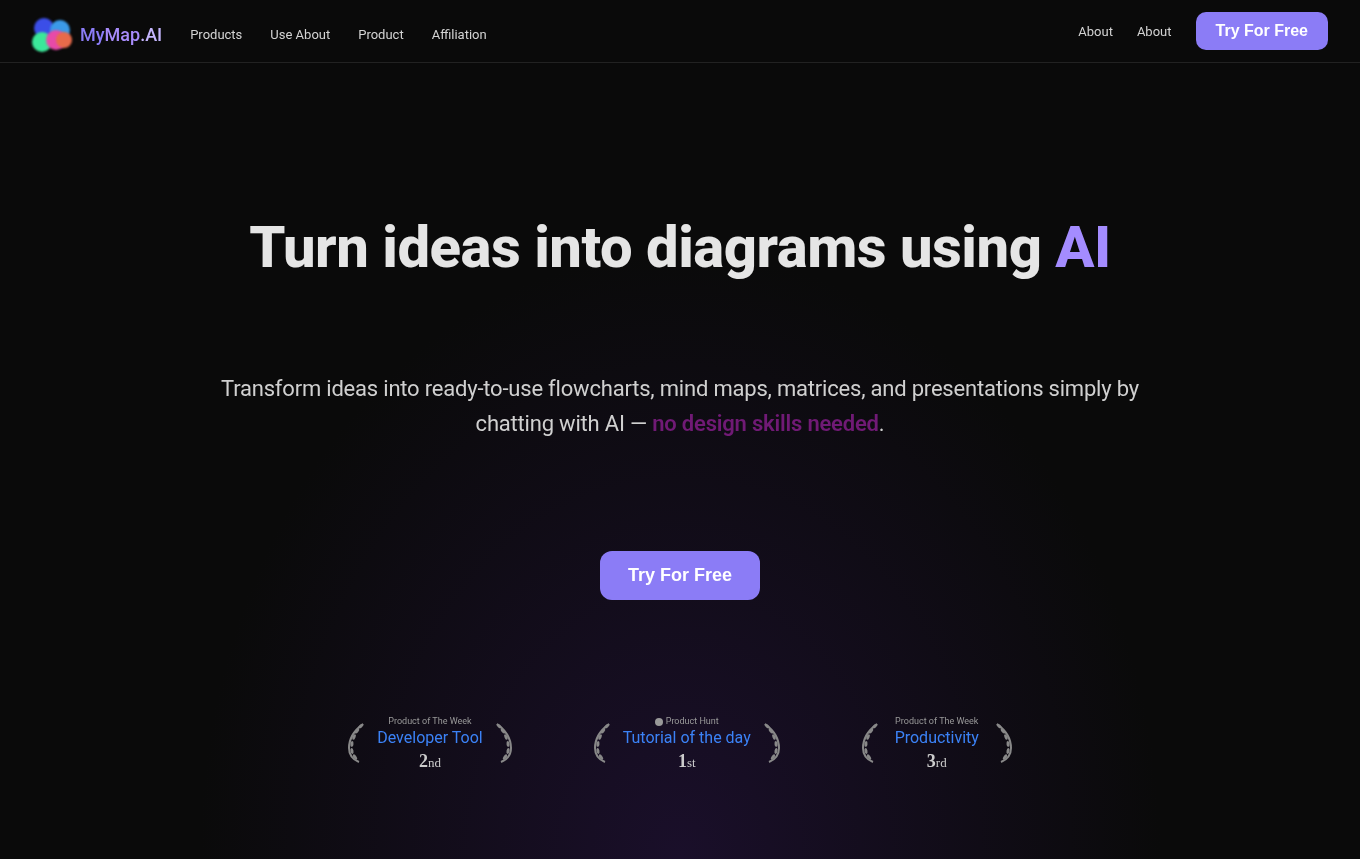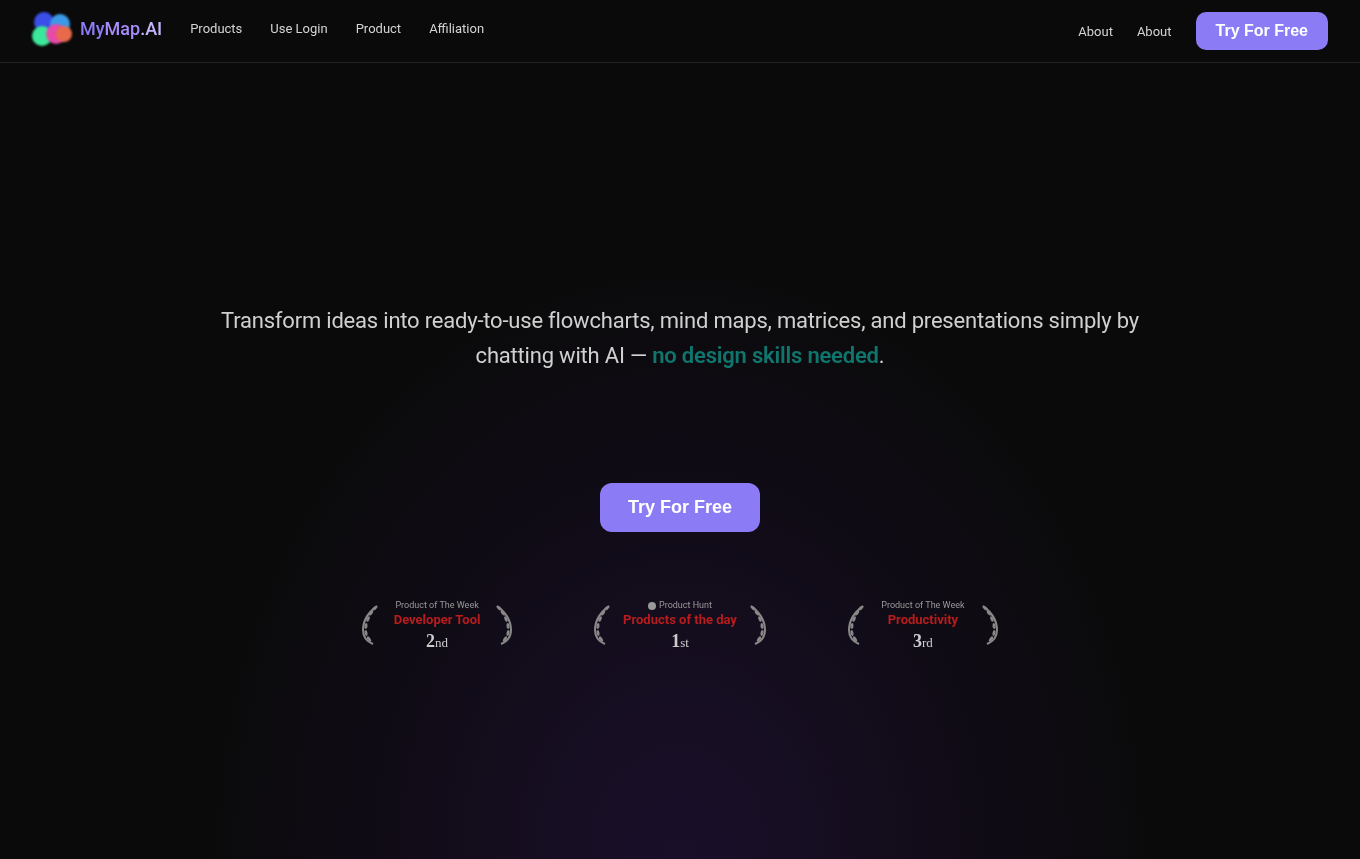--- a/index.html
+++ b/index.html
@@ -8,21 +8,21 @@
       background: radial-gradient(ellipse at 50% 100%, #1a0f2a 0%, #0a0a0a 50%);
       font-family: -apple-system, BlinkMacSystemFont, "Segoe UI", Roboto, sans-serif;
       color: #e5e5e5;
       min-height: 859px;
       width: 1360px;
       overflow: hidden;
     }
 
     .header {
       display: flex;
-      align-items: flex-start;
+      align-items: flex-end;
       justify-content: space-between;
       padding: 12px 32px;
       border-bottom: 1px solid #222;
     }
 
     .header-left {
       display: flex;
       align-items: center;
       gap: 28px;
     }
@@ -98,38 +98,38 @@
     .hero-title .accent { color: #a48cff; }
 
     .hero-sub {
       margin-top: 90px;
       font-size: 22px;
       color: #d0d0d0;
       max-width: 920px;
       line-height: 1.6;
       letter-spacing: -0.2px;
     }
-    .hero-sub .accent2 { color: #0f766e; font-weight: 600; }
+    .hero-sub .accent2 { color: #701a75; font-weight: 600; }
 
     .hero-cta {
       margin-top: 110px;
       background: #8b7cf6;
       color: #fff;
       font-weight: 700;
       font-size: 18px;
       padding: 14px 28px;
       border-radius: 12px;
       border: none;
       cursor: pointer;
     }
 
     .badges {
       display: flex;
       gap: 72px;
-      margin-top: 68px;
+      margin-top: 116px;
       justify-content: center;
     }
 
     .badge {
       display: flex;
       align-items: center;
       gap: 6px;
       color: #8b8b8b;
     }
 
@@ -145,23 +145,23 @@
       display: flex;
       flex-direction: column;
       align-items: center;
       min-width: 92px;
     }
     .badge-top {
       font-size: 9px;
       color: #999;
     }
     .badge-mid {
-      font-size: 13px;
-      font-weight: 700;
-      color: #b91c1c;
+      font-size: 16px;
+      font-weight: 400;
+      color: #3b82f6;
       margin-top: 2px;
     }
     .badge-rank {
       font-size: 18px;
       font-weight: 700;
       color: #ccc;
       margin-top: 4px;
       font-family: Georgia, serif;
       text-align: right;
     }
@@ -188,32 +188,35 @@
         <span class="logo-blob b2"></span>
         <span class="logo-blob b3"></span>
         <span class="logo-blob b4"></span>
         <span class="logo-blob b5"></span>
       </span>
       <span class="logo-text">
         <span class="p1">My</span><span class="p2">Map</span><span class="p3">.AI</span>
       </span>
     </a>
     <span class="nav-link">Products</span>
-    <span class="nav-link">Use Login</span>
+    <span class="nav-link">Use About</span>
     <span class="nav-link">Product</span>
     <span class="nav-link">Affiliation</span>
   </div>
   <div class="header-right">
     <span class="nav-link">About</span>
     <span class="nav-link">About</span>
     <button class="btn-primary">Try For Free</button>
   </div>
 </header>
 
 <main class="hero">
+  <h1 class="hero-title">
+    <span>Turn ideas into diagrams using </span><span class="accent">AI</span>
+  </h1>
 
   <p class="hero-sub">
     <span>Transform ideas into ready-to-use flowcharts, mind maps, matrices, and presentations simply by chatting with AI — </span><span class="accent2">no design skills needed</span><span>.</span>
   </p>
 
   <button class="hero-cta">Try For Free</button>
 
   <div class="badges">
 
   <div class="badge">
@@ -246,21 +249,21 @@
   <path d="M20 4 Q 6 14 6 28 Q 6 38 16 42"></path>
   <ellipse class="leaf" cx="18" cy="6" rx="3" ry="1.5" transform="rotate(-40 18 6)"></ellipse>
   <ellipse class="leaf" cx="14" cy="11" rx="3" ry="1.5" transform="rotate(-50 14 11)"></ellipse>
   <ellipse class="leaf" cx="11" cy="17" rx="3" ry="1.5" transform="rotate(-65 11 17)"></ellipse>
   <ellipse class="leaf" cx="9" cy="24" rx="3" ry="1.5" transform="rotate(-85 9 24)"></ellipse>
   <ellipse class="leaf" cx="9" cy="31" rx="3" ry="1.5" transform="rotate(80 9 31)"></ellipse>
   <ellipse class="leaf" cx="12" cy="37" rx="3" ry="1.5" transform="rotate(55 12 37)"></ellipse>
 </svg></span>
         <div class="badge-text">
           <span class="badge-top"><span class="ph-icon"></span>Product Hunt</span>
-          <span class="badge-mid">Products of the day</span>
+          <span class="badge-mid">Tutorial of the day</span>
           <span class="badge-rank">1<span class="suf">st</span></span>
         </div>
         <span><svg class="laurel flip" viewBox="0 0 28 44">
   <path d="M20 4 Q 6 14 6 28 Q 6 38 16 42"></path>
   <ellipse class="leaf" cx="18" cy="6" rx="3" ry="1.5" transform="rotate(-40 18 6)"></ellipse>
   <ellipse class="leaf" cx="14" cy="11" rx="3" ry="1.5" transform="rotate(-50 14 11)"></ellipse>
   <ellipse class="leaf" cx="11" cy="17" rx="3" ry="1.5" transform="rotate(-65 11 17)"></ellipse>
   <ellipse class="leaf" cx="9" cy="24" rx="3" ry="1.5" transform="rotate(-85 9 24)"></ellipse>
   <ellipse class="leaf" cx="9" cy="31" rx="3" ry="1.5" transform="rotate(80 9 31)"></ellipse>
   <ellipse class="leaf" cx="12" cy="37" rx="3" ry="1.5" transform="rotate(55 12 37)"></ellipse>

